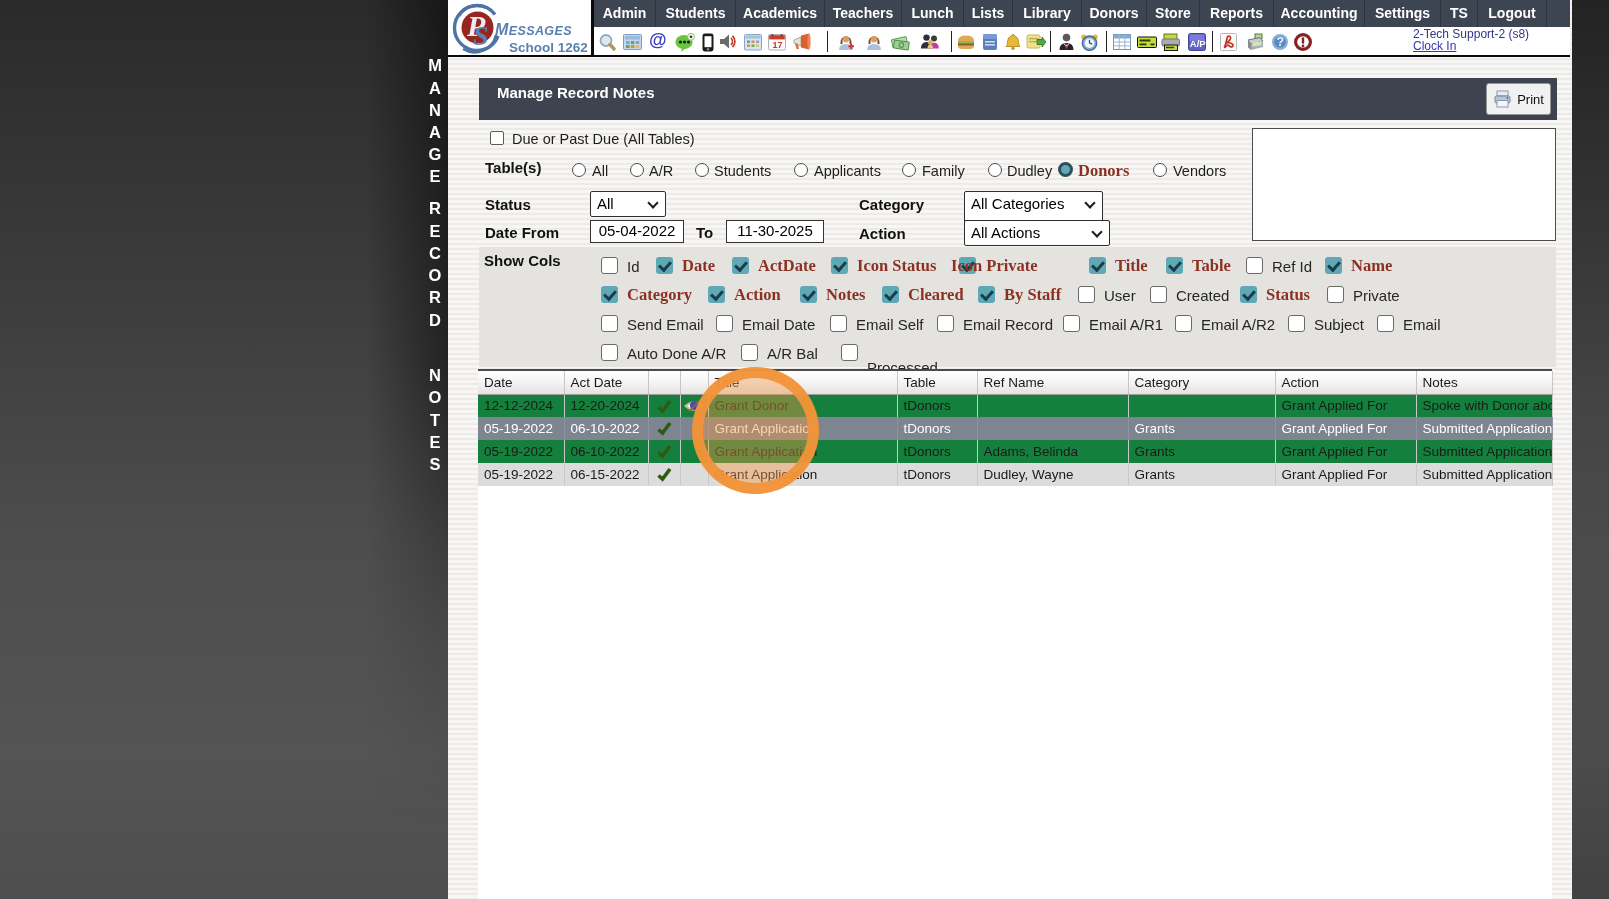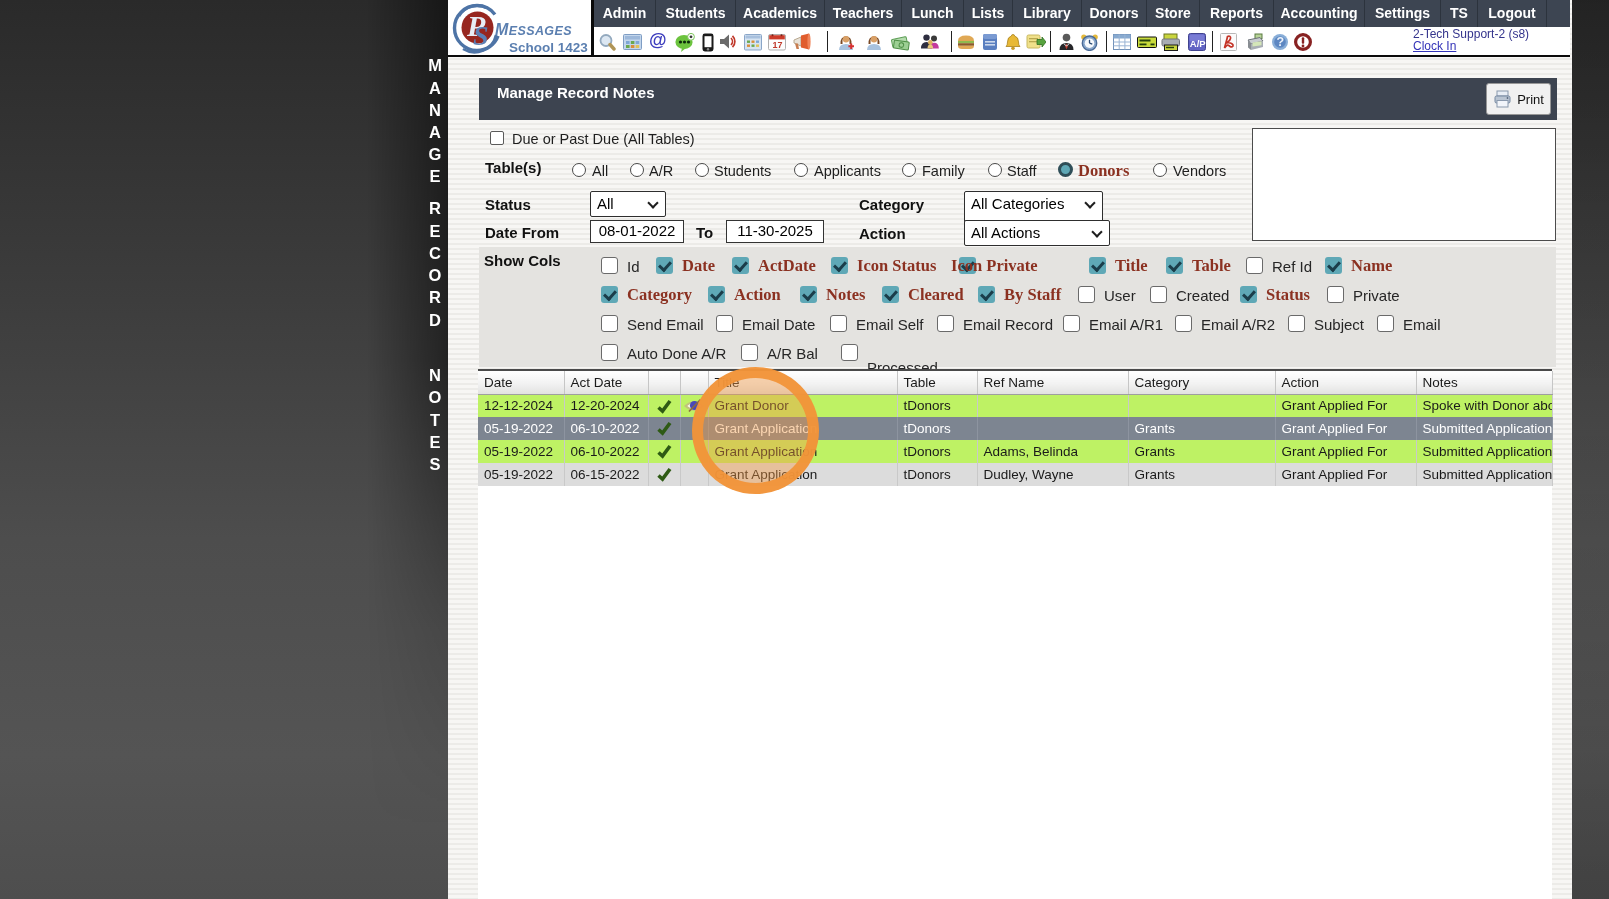--- a/index.html
+++ b/index.html
@@ -40,21 +40,21 @@
 .ck.on{background:#5fa8b6}
 .ck.off{background:#fff;border:1.4px solid #6a6a6a}
 .cklbl-on{position:absolute;font-family:"Liberation Serif",serif;font-weight:bold;font-size:16.5px;color:#8b3121;white-space:nowrap}
 .cklbl-off{position:absolute;font-size:15px;color:#262626;white-space:nowrap}
 .ck.on::after{content:"";position:absolute;left:2.5px;top:3.5px;width:9px;height:5px;border-left:3px solid #1b3d4a;border-bottom:3px solid #1b3d4a;transform:rotate(-48deg)}
 
 #tablewrap{position:absolute;left:478px;top:369px;width:1074px;height:530px;background:#fff;border-top:2px solid #4a4a4a}
 table{border-collapse:collapse;table-layout:fixed;width:1074px;font-size:13.5px}
 th{height:23px;font-weight:normal;text-align:left;padding:0 0 0 6px;background:linear-gradient(180deg,#ffffff 0%,#f2f2f2 55%,#e2e2e1 100%);border-right:1px solid #c6c6c6;border-bottom:1px solid #9f9f9f;white-space:nowrap;overflow:hidden}
 td{height:23px;padding:0 0 0 6px;border-right:1px solid #c9c9c9;white-space:nowrap;overflow:hidden}
-tr.w{background:#bef264}
+tr.w{background:#15803d}
 tr.selrow{background:#7d8591;color:#fff}
 tr.selrow td{border-right-color:#8d94a0}
 tr.g{background:#dcdcdc}
 td.c{text-align:center;padding:0}
 td svg{vertical-align:middle}
 
 #spot{position:absolute;left:692px;top:367px;width:127px;height:127px;border-radius:50%;border:11px solid rgba(241,148,57,0.95);background:rgba(242,153,66,0.42)}
 </style>
 </head>
 <body>
@@ -83,21 +83,21 @@
 <div id="logobox">
 <svg width="52" height="53" viewBox="0 0 52 53" style="position:absolute;left:3px;top:2px">
   <circle cx="26" cy="26" r="22.5" fill="none" stroke="#4e74a6" stroke-width="3.4" stroke-dasharray="118 24" stroke-dashoffset="-8"></circle>
   <path d="M 8 14 A 21 21 0 0 1 36 6" fill="none" stroke="#4e74a6" stroke-width="3"></path>
   <path d="M 12 47 A 22 22 0 0 0 45 33" fill="none" stroke="#4e74a6" stroke-width="2.6"></path>
   <circle cx="26.5" cy="25.5" r="16" fill="#97261f"></circle>
   <text x="16" y="34" font-family="Liberation Serif,serif" font-style="italic" font-weight="bold" font-size="30" fill="#e8edf5">P</text>
   <text x="22" y="43" font-family="Liberation Serif,serif" font-style="italic" font-weight="bold" font-size="28" fill="#5b7fb4">S</text>
 </svg>
 <div style="position:absolute;left:47px;top:21px;font-style:italic;font-weight:bold;color:#5b7fb0;font-size:12.5px;letter-spacing:0.4px;white-space:nowrap"><span style="font-size:16px">M</span>ESSAGES</div>
-<div style="position:absolute;left:61px;top:40px;font-weight:bold;color:#5b7fb0;font-size:13.5px;white-space:nowrap">School 1423</div>
+<div style="position:absolute;left:61px;top:40px;font-weight:bold;color:#5b7fb0;font-size:13.5px;white-space:nowrap">School 1262</div>
 </div>
 <div id="navbar">
 <div class="tab" style="width:62px">Admin</div>
 <div class="tab" style="width:80px">Students</div>
 <div class="tab" style="width:89px">Academics</div>
 <div class="tab" style="width:77px">Teachers</div>
 <div class="tab" style="width:62px">Lunch</div>
 <div class="tab" style="width:49px">Lists</div>
 <div class="tab" style="width:69px">Library</div>
 <div class="tab" style="width:65px">Donors</div>
@@ -302,31 +302,31 @@
     <div class="nlbl" style="left:592px;top:163px">All</div>
 <div class="rad" style="left:630px;top:163px"></div>
     <div class="nlbl" style="left:649px;top:163px">A/R</div>
 <div class="rad" style="left:695px;top:163px"></div>
     <div class="nlbl" style="left:714px;top:163px">Students</div>
 <div class="rad" style="left:794px;top:163px"></div>
     <div class="nlbl" style="left:814px;top:163px">Applicants</div>
 <div class="rad" style="left:902px;top:163px"></div>
     <div class="nlbl" style="left:922px;top:163px">Family</div>
 <div class="rad" style="left:988px;top:163px"></div>
-    <div class="nlbl" style="left:1007px;top:163px">Staff</div>
+    <div class="nlbl" style="left:1007px;top:163px">Dudley</div>
 <div class="radsel" style="left:1058px;top:162px"></div>
     <div class="cklbl-on" style="left:1078px;top:161px">Donors</div>
 <div class="rad" style="left:1153px;top:163px"></div>
     <div class="nlbl" style="left:1173px;top:163px">Vendors</div>
 <div class="blbl" style="left:485px;top:196px">Status</div>
 <div class="sel" style="left:590px;top:191px;width:76px;height:26px">All<span class="ar"></span></div>
 <div class="blbl" style="left:859px;top:196px">Category</div>
 <div class="sel" style="left:964px;top:191px;width:139px;height:36px">All Categories<span class="ar"></span></div>
 <div class="blbl" style="left:485px;top:224px">Date From</div>
-<div class="inp" style="left:590px;top:220px;width:94px;height:23px">08-01-2022</div>
+<div class="inp" style="left:590px;top:220px;width:94px;height:23px">05-04-2022</div>
 <div class="blbl" style="left:696px;top:224px">To</div>
 <div class="inp" style="left:726px;top:220px;width:98px;height:23px">11-30-2025</div>
 <div class="blbl" style="left:859px;top:225px">Action</div>
 <div class="sel" style="left:964px;top:220px;width:146px;height:26px">All Actions<span class="ar"></span></div>
 </div>
 <div id="graypanel">
     <div class="blbl" style="left:5px;top:5px">Show Cols</div>
   </div>
 <div id="showcols">
 <span class="ck off" style="left:601px;top:257px"></span>

